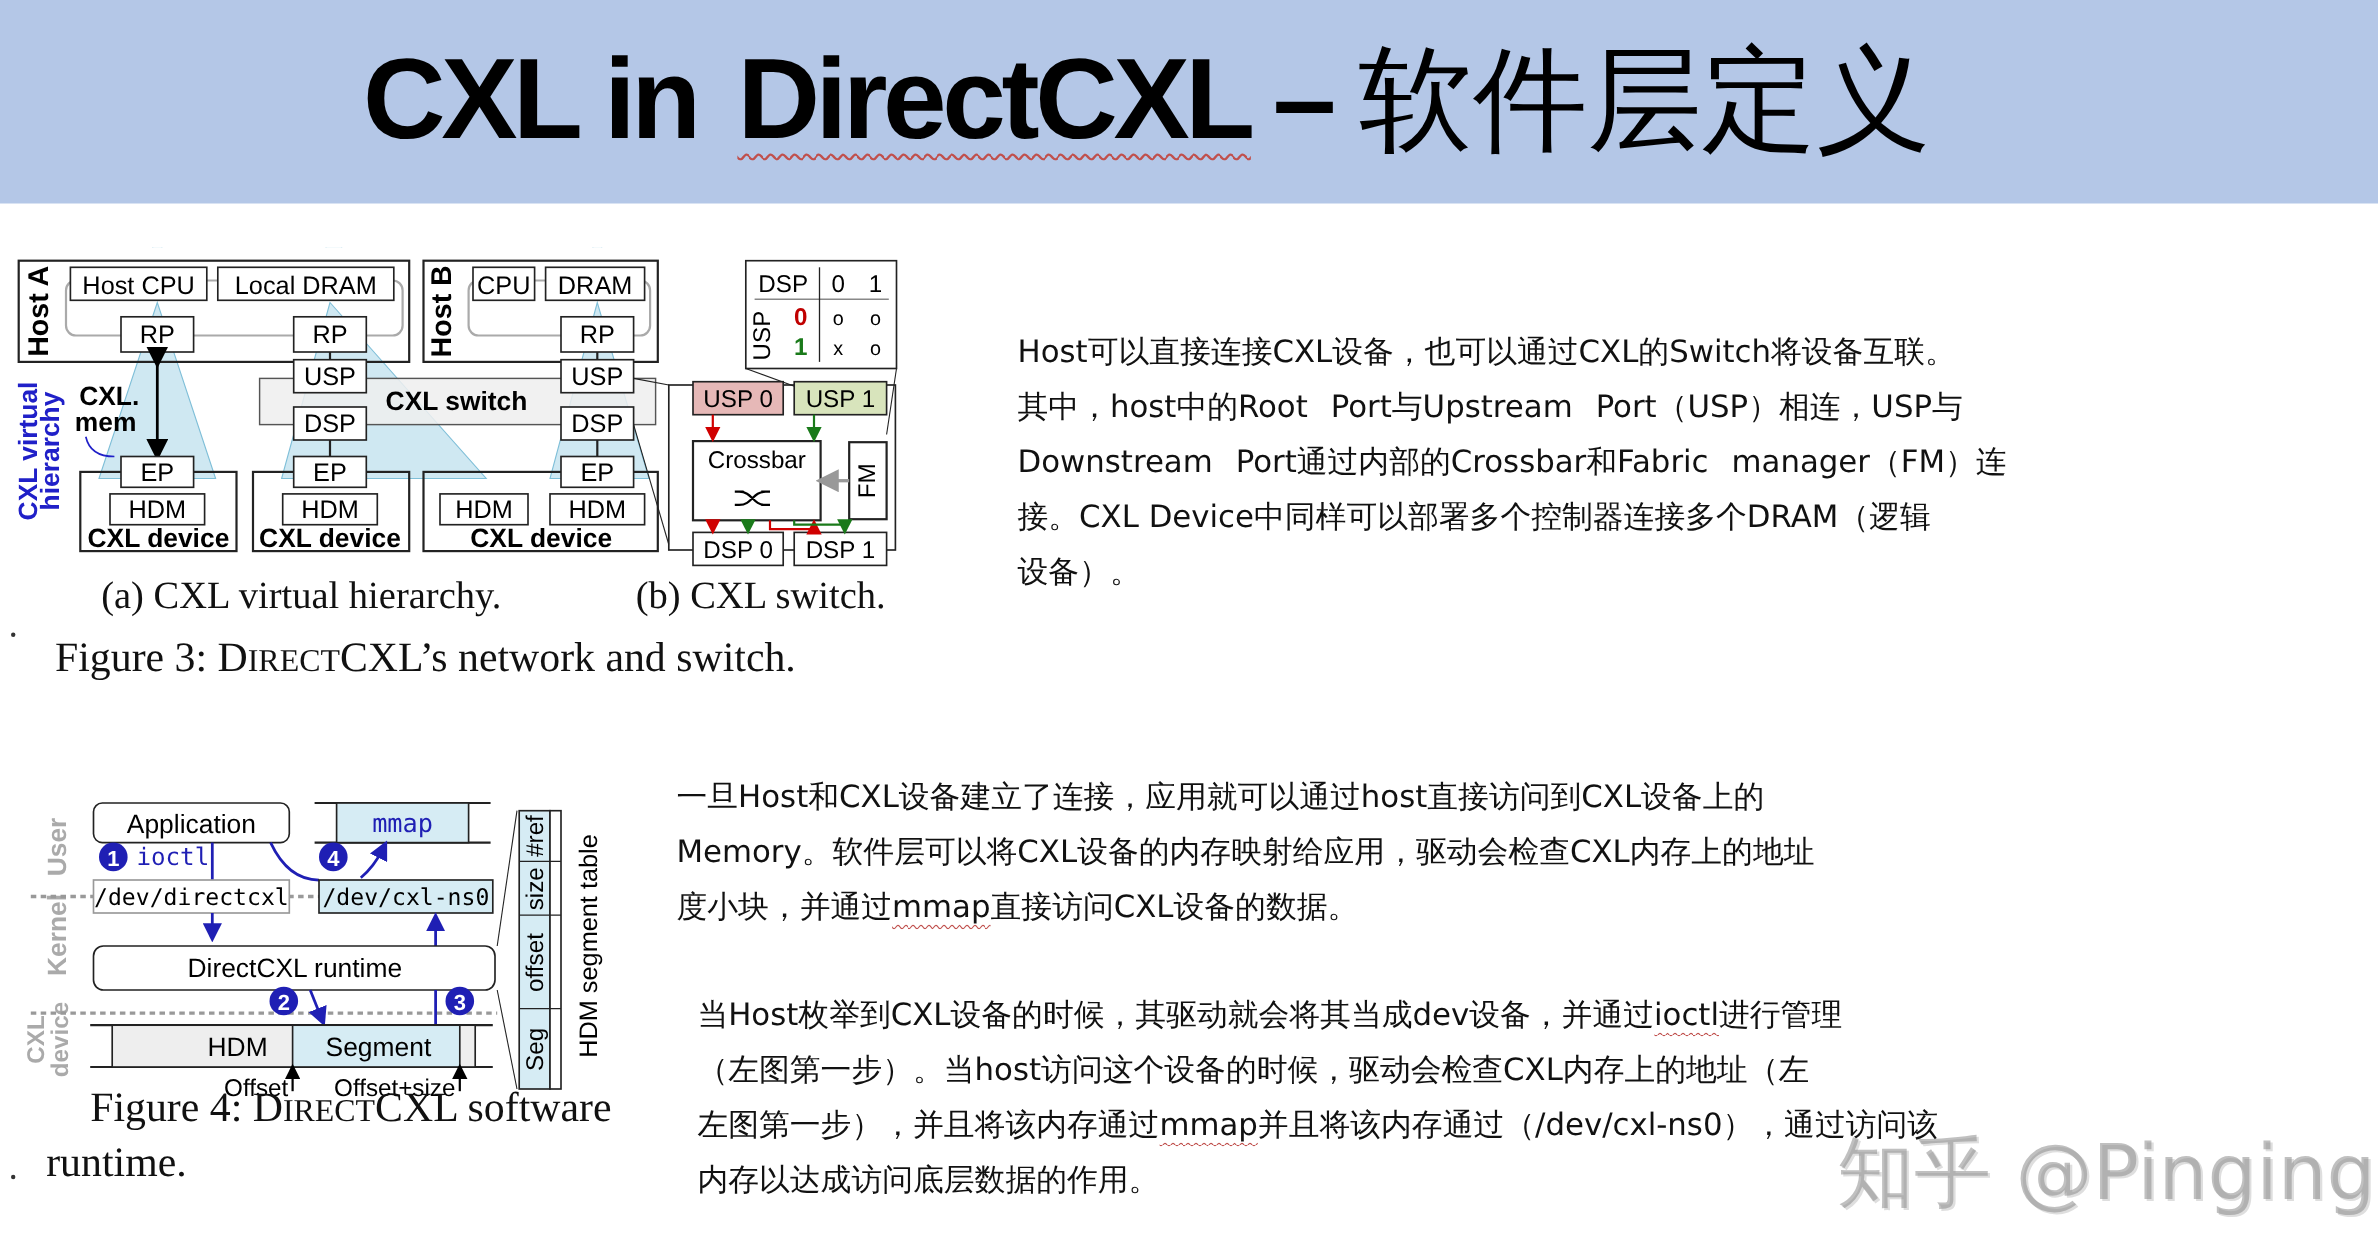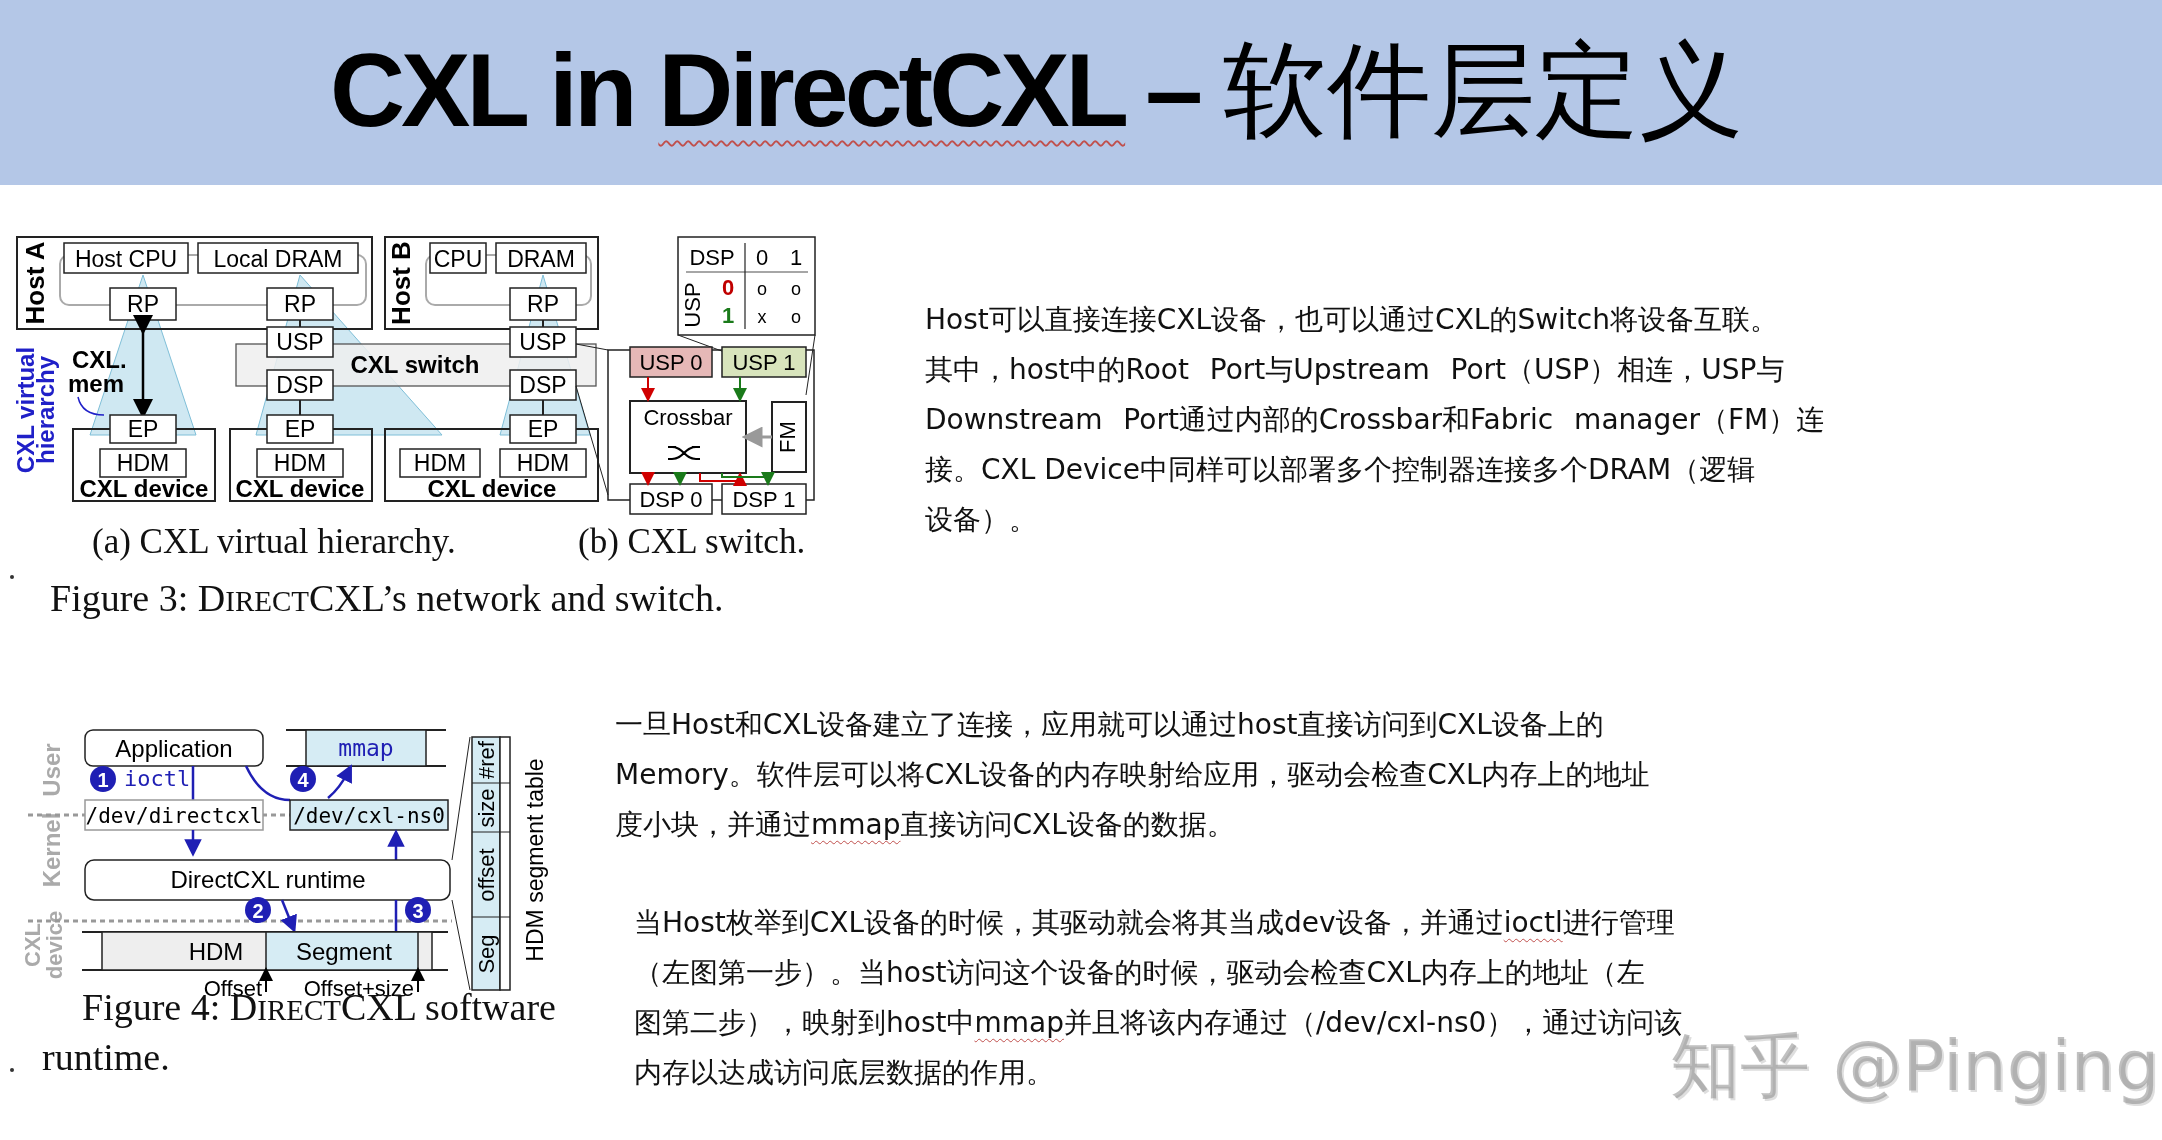--- a/index.html
+++ b/index.html
@@ -12,21 +12,21 @@
   .title-band {
     position: absolute; left: 0; top: 0; width: 2162px; height: 185px;
     background: #b4c7e7;
   }
   .title {
     position: absolute; left: 330px; top: 10px; height: 160px;
     display: flex; align-items: center; white-space: nowrap;
     font-size: 104px; line-height: 1;
   }
   .title .en { font-family: "Liberation Sans", sans-serif; font-weight: bold; letter-spacing: -4px; }
-  .title .en .squiggle { text-decoration: underline wavy #c0504d; text-decoration-thickness: 2px; text-underline-offset: 14px; }
+  .title .en .squiggle { text-decoration: underline wavy #c0504d; text-decoration-thickness: 2px; text-underline-offset: 14px; margin-left: 12px; }
   .title .dash { font-family: "Liberation Sans", sans-serif; font-weight: bold; margin: 0 20px; }
   .title .zh { font-family: "DejaVu Sans", sans-serif; font-weight: normal; }
 
   .fig { position: absolute; }
   .fig svg { display: block; }
   .svgtxt { font-family: "Liberation Sans", sans-serif; }
   .mono { font-family: "DejaVu Sans Mono", "Liberation Mono", monospace; }
 
   .caption {
     position: absolute; font-family: "Liberation Serif", serif; font-size: 38px; white-space: nowrap;
@@ -361,17 +361,17 @@
 
 <div class="para" style="left:615px; top:700px; width:1515px;">
   <p>一旦Host和CXL设备建立了连接，应用就可以通过host直接访问到CXL设备上的</p>
   <p>Memory。软件层可以将CXL设备的内存映射给应用，驱动会检查CXL内存上的地址</p>
   <p><span>度小块，并通过</span><span class="wavy">mmap</span><span>直接访问CXL设备的数据。</span></p>
 </div>
 
 <div class="para" style="left:615px; top:898px; width:1515px;margin-left:19px;">
   <p><span>当Host枚举到CXL设备的时候，其驱动就会将其当成dev设备，并通过</span><span class="wavy">ioctl</span><span>进行管理</span></p>
   <p>（左图第一步）。当host访问这个设备的时候，驱动会检查CXL内存上的地址（左</p>
-  <p><span>图第二步），映射到host中</span><span class="wavy">mmap</span><span>并且将该内存通过（/dev/cxl-ns0），通过访问该</span></p>
+  <p><span>左图第一步），并且将该内存通过</span><span class="wavy">mmap</span><span>并且将该内存通过（/dev/cxl-ns0），通过访问该</span></p>
   <p>内存以达成访问底层数据的作用。</p>
 </div>
 
 <div class="watermark">知乎 @Pinging</div>
 
 </body></html>

